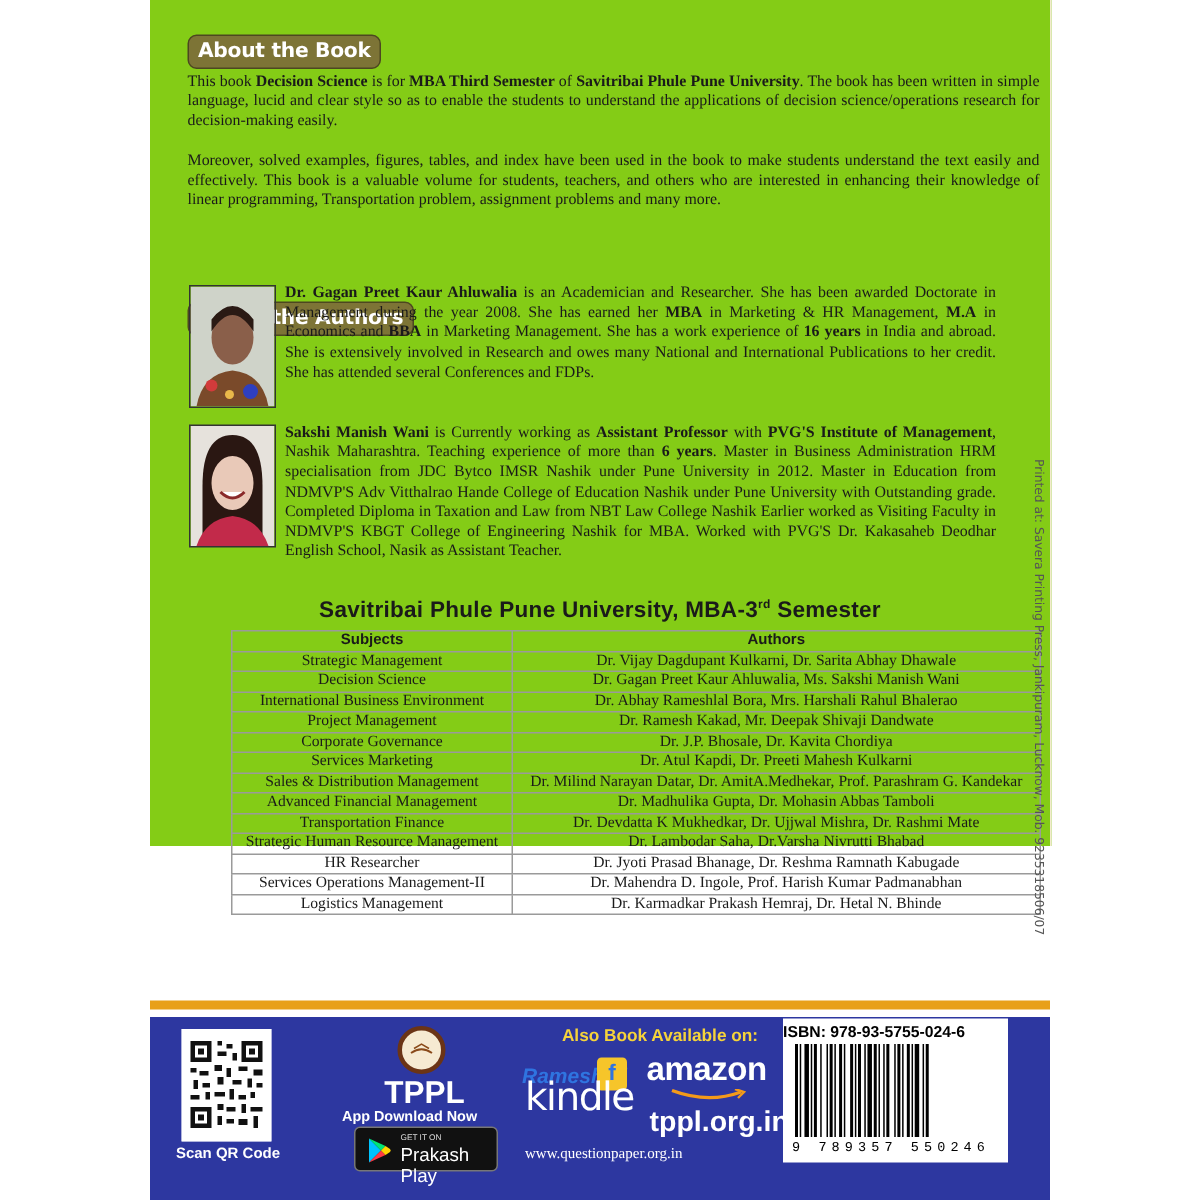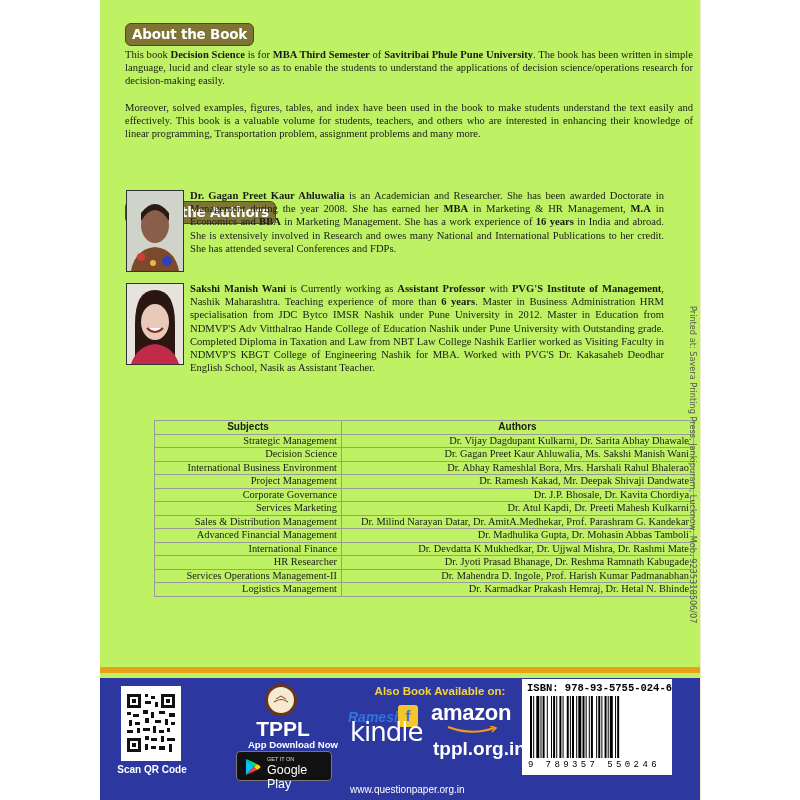--- a/index.html
+++ b/index.html
@@ -1,51 +1,51 @@
 <!DOCTYPE html>
 <html><head>
 <meta charset="utf-8">
 <style>
   html, body { margin:0; padding:0; background:#ffffff; }
   body { width:800px; height:800px; position:relative; overflow:hidden; font-family:"Liberation Serif", serif; color:#1a1a1a; }
-  .page { position:absolute; left:100px; top:0; width:600px; height:800px; background:#bef264; border-right:1px solid #f2ead0; }
+  .page { position:absolute; left:100px; top:0; width:600px; height:564px; background:#84cc16; border-right:1px solid #f2ead0; }
   .heading-pill { position:absolute; left:25px; display:inline-block; background:#7d7436; color:#fff; font-family:"DejaVu Sans", sans-serif; font-weight:bold; font-size:13.5px; padding:2px 6px 3px 6px; border-radius:6px; border:1px solid #4d4720; letter-spacing:-0.2px; }
   .para { position:absolute; left:25px; width:568px; font-size:10.6px; line-height:13.2px; text-align:justify; }
   .para b { font-weight:bold; }
   .photo { position:absolute; left:26px; width:56px; height:80px; border:1px solid #333; overflow:hidden; }
   .author-text { position:absolute; left:90px; width:474px; font-size:10.6px; line-height:13.2px; text-align:justify; }
   .table-title { position:absolute; left:0; width:600px; text-align:center; top:398px; font-family:"Liberation Sans", sans-serif; font-weight:bold; font-size:15px; letter-spacing:0.2px; }
   .table-title sup { font-size:8px; }
   table.subjects { position:absolute; left:25px; top:420px; width:540px; border-collapse:collapse; font-size:10.4px;margin-left:29px; }
-  table.subjects th, table.subjects td { border:1px solid #9a9a9a; padding:0 4px; height:12.5px; line-height:12.5px; white-space:nowrap; font-weight:normal; text-align:right; }
+  table.subjects th, table.subjects td { border:1px solid #9a9a9a; padding:0 4px; height:12.5px; line-height:12.5px; white-space:nowrap; font-weight:normal; text-align:center; }
   table.subjects th { font-family:"Liberation Sans", sans-serif; font-weight:bold; text-align:center; font-size:10px; }
   table.subjects td:first-child { width:178px; }
   .vertical-print { position:absolute; left:586px; top:306px; width:14px; height:350px; }
   .vertical-print span { position:absolute; left:0; top:0; transform-origin:0 0; transform:translate(12px,0) rotate(90deg); white-space:nowrap; font-family:"DejaVu Sans", sans-serif; font-size:8.2px; color:#555; }
   .orange-rule { position:absolute; left:0; top:667px; width:600px; height:6px; background:#e8a019; }
   .blue-band { position:absolute; left:0; top:678px; width:600px; height:122px; background:#2d37a0; }
   .qr-box { position:absolute; left:21px; top:8px; width:60px; height:75px; background:#fff; }
   .qr-label { position:absolute; left:12px; top:86px; width:80px; text-align:center; color:#fff; font-family:"Liberation Sans", sans-serif; font-weight:bold; font-size:10px; }
   .logo-circle { position:absolute; left:165px; top:6px; width:32px; height:32px; border-radius:50%; background:#f6ead2; border:3px solid #6b3416; box-sizing:border-box; }
   .tppl { position:absolute; left:128px; top:40px; width:110px; text-align:center; color:#fff; font-family:"Liberation Sans", sans-serif; font-weight:bold; font-size:21px; line-height:21px; }
-  .app-dl { position:absolute; left:128px; top:61px; width:110px; text-align:right; color:#fff; font-family:"Liberation Sans", sans-serif; font-weight:bold; font-size:9.6px; }
+  .app-dl { position:absolute; left:128px; top:61px; width:110px; text-align:left; color:#fff; font-family:"Liberation Sans", sans-serif; font-weight:bold; font-size:9.6px; }
   .gplay { position:absolute; left:136px; top:73px; width:96px; height:30px; background:#111; border:1px solid #777; border-radius:4px; box-sizing:border-box; }
   .gplay .tri { position:absolute; left:8px; top:6px; width:16px; height:18px; }
   .gplay .small { position:absolute; left:30px; top:4px; color:#ddd; font-family:"Liberation Sans", sans-serif; font-size:5.5px; }
   .gplay .big { position:absolute; left:30px; top:11px; color:#fff; font-family:"Liberation Sans", sans-serif; font-size:12.5px; }
   .also { position:absolute; left:255px; top:7px; width:170px; text-align:center; color:#f5d33a; font-family:"Liberation Sans", sans-serif; font-weight:bold; font-size:11.5px; }
   .flipkart { position:absolute; left:248px; top:31px; color:#2f74e0; font-family:"Liberation Sans", sans-serif; font-weight:bold; font-style:italic; font-size:14px; }
   .fk-bag { position:absolute; left:298px; top:27px; width:20px; height:22px; background:#f6c52a; border-radius:3px; color:#2f74e0; font-family:"Liberation Sans", sans-serif; font-weight:bold; font-size:15px; text-align:center; line-height:22px; }
   .amazon { position:absolute; left:331px; top:22px; color:#fff; font-family:"Liberation Sans", sans-serif; font-weight:bold; font-size:22px; letter-spacing:-0.3px; }
   .amazon-smile { position:absolute; left:346px; top:48px; width:52px; height:8px; }
   .kindle { position:absolute; left:250px; top:39px; color:#fff; font-family:"DejaVu Sans", sans-serif; font-size:26px; letter-spacing:-1px; line-height:30px; }
   .tpplweb { position:absolute; left:333px; top:60px; color:#fff; font-family:"Liberation Sans", sans-serif; font-weight:bold; font-size:19px; }
-  .qpaper { position:absolute; left:250px; top:106px; color:#fff; font-family:Liberation Sans, sans-serif; font-size:10px; }
+  .qpaper { position:absolute; left:250px; top:86px; color:#fff; font-family:Liberation Serif, serif; font-size:10px; }
   .isbn-box { position:absolute; left:422px; top:1px; width:150px; height:96px; background:#fff; }
-  .isbn-text { position:absolute; left:0; top:3px; width:150px; text-align:right; font-family:Liberation Mono, monospace; font-weight:bold; font-size:10.5px; color:#000; }
+  .isbn-text { position:absolute; left:0; top:3px; width:150px; text-align:left; font-family:Liberation Sans, sans-serif; font-weight:bold; font-size:10.5px; color:#000; }
   .barcode { position:absolute; left:8px; top:17px; width:134px; height:66px; }
   .barcode-digits { position:absolute; left:6px; top:81px; width:140px; font-family:"Liberation Mono", monospace; font-size:9px; letter-spacing:3.4px; color:#000; }
 </style>
 </head>
 <body>
 
 <div class="page">
 
   <div class="heading-pill" style="top:23px;">About the Book</div>
   <div class="para" style="top:48px;"><span>This book </span><b>Decision Science</b><span> is for </span><b>MBA Third Semester</b><span> of </span><b>Savitribai Phule Pune University</b><span>. The book has been written in simple language, lucid and clear style so as to enable the students to understand the applications of decision science/operations research for decision-making easily.</span></div>
@@ -70,20 +70,23 @@
     <svg width="56" height="80" viewBox="0 0 56 80">
       <rect width="56" height="80" fill="#e6e2dc"></rect>
       <path d="M8 40 Q8 6 28 6 Q48 6 48 40 L48 80 L8 80Z" fill="#2a1712"></path>
       <ellipse cx="28" cy="38" rx="14" ry="18" fill="#e9c9b8"></ellipse>
       <path d="M20 44 Q28 52 36 44" stroke="#8a2a2a" stroke-width="2" fill="#fff"></path>
       <path d="M4 80 Q10 62 28 60 Q46 62 52 80Z" fill="#c22a4a"></path>
     </svg>
   </div>
   <div class="author-text" style="top:282px; width:474px;"><b>Sakshi Manish Wani</b><span> is Currently working as </span><b>Assistant Professor</b><span> with </span><b>PVG'S Institute of Management</b><span>, Nashik Maharashtra. Teaching experience of more than </span><b>6 years</b><span>. Master in Business Administration HRM specialisation from JDC Bytco IMSR Nashik under Pune University in 2012. Master in Education from NDMVP'S Adv Vitthalrao Hande College of Education Nashik under Pune University with Outstanding grade. Completed Diploma in Taxation and Law from NBT Law College Nashik  Earlier worked as Visiting Faculty in NDMVP'S KBGT College of Engineering Nashik for MBA. Worked with PVG'S Dr. Kakasaheb Deodhar  English School, Nasik as Assistant Teacher.</span></div>
 
+  <div class="table-title">
+    <span>Savitribai Phule Pune University, MBA-3</span><sup>rd</sup><span> Semester</span>
+  </div>
 
   <table class="subjects">
     <thead>
       <tr>
         <th>Subjects</th>
         <th>Authors</th>
       </tr>
     </thead>
     <tbody id="table-body">
         <tr>
@@ -112,22 +115,26 @@
         </tr>
         <tr>
           <td>Sales &amp; Distribution Management</td>
           <td>Dr. Milind Narayan Datar, Dr. AmitA.Medhekar, Prof. Parashram G. Kandekar</td>
         </tr>
         <tr>
           <td>Advanced Financial Management</td>
           <td>Dr. Madhulika Gupta, Dr. Mohasin Abbas Tamboli</td>
         </tr>
         <tr>
-          <td>International Finance</td>
+          <td>Transportation Finance</td>
           <td>Dr. Devdatta K Mukhedkar, Dr. Ujjwal Mishra, Dr. Rashmi Mate</td>
+        </tr>
+        <tr>
+          <td>Strategic Human Resource Management</td>
+          <td>Dr. Lambodar Saha, Dr.Varsha Nivrutti Bhabad</td>
         </tr>
         <tr>
           <td>HR Researcher</td>
           <td>Dr. Jyoti Prasad Bhanage, Dr. Reshma Ramnath Kabugade</td>
         </tr>
         <tr>
           <td>Services Operations Management-II</td>
           <td>Dr. Mahendra D. Ingole, Prof. Harish Kumar Padmanabhan</td>
         </tr>
         <tr>
@@ -201,21 +208,21 @@
     <div class="tppl">TPPL</div>
     <div class="app-dl">App Download Now</div>
     <div class="gplay">
       <svg class="tri" viewBox="0 0 16 18">
         <path d="M1 1 L9 9 L1 17Z" fill="#00c3ff"></path>
         <path d="M1 1 L12 6 L9 9Z" fill="#00e676"></path>
         <path d="M1 17 L12 12 L9 9Z" fill="#ff3a44"></path>
         <path d="M12 6 L15 8 Q16 9 15 10 L12 12 L9 9Z" fill="#ffd400"></path>
       </svg>
       <span class="small">GET IT ON</span>
-      <span class="big">Google Play</span>
+      <span class="big">Prakash Play</span>
     </div>
 
     <div class="also">Also Book Available on:</div>
     <div class="flipkart">Rameshlal</div>
     <div class="fk-bag">f</div>
     <div class="amazon">amazon</div>
     <svg class="amazon-smile" viewBox="0 0 52 8">
       <path d="M2 1 Q26 10 48 2" stroke="#f39a1a" stroke-width="2.2" fill="none"></path>
       <path d="M44 0 L50 2 L46 6" stroke="#f39a1a" stroke-width="1.6" fill="none"></path>
     </svg>

